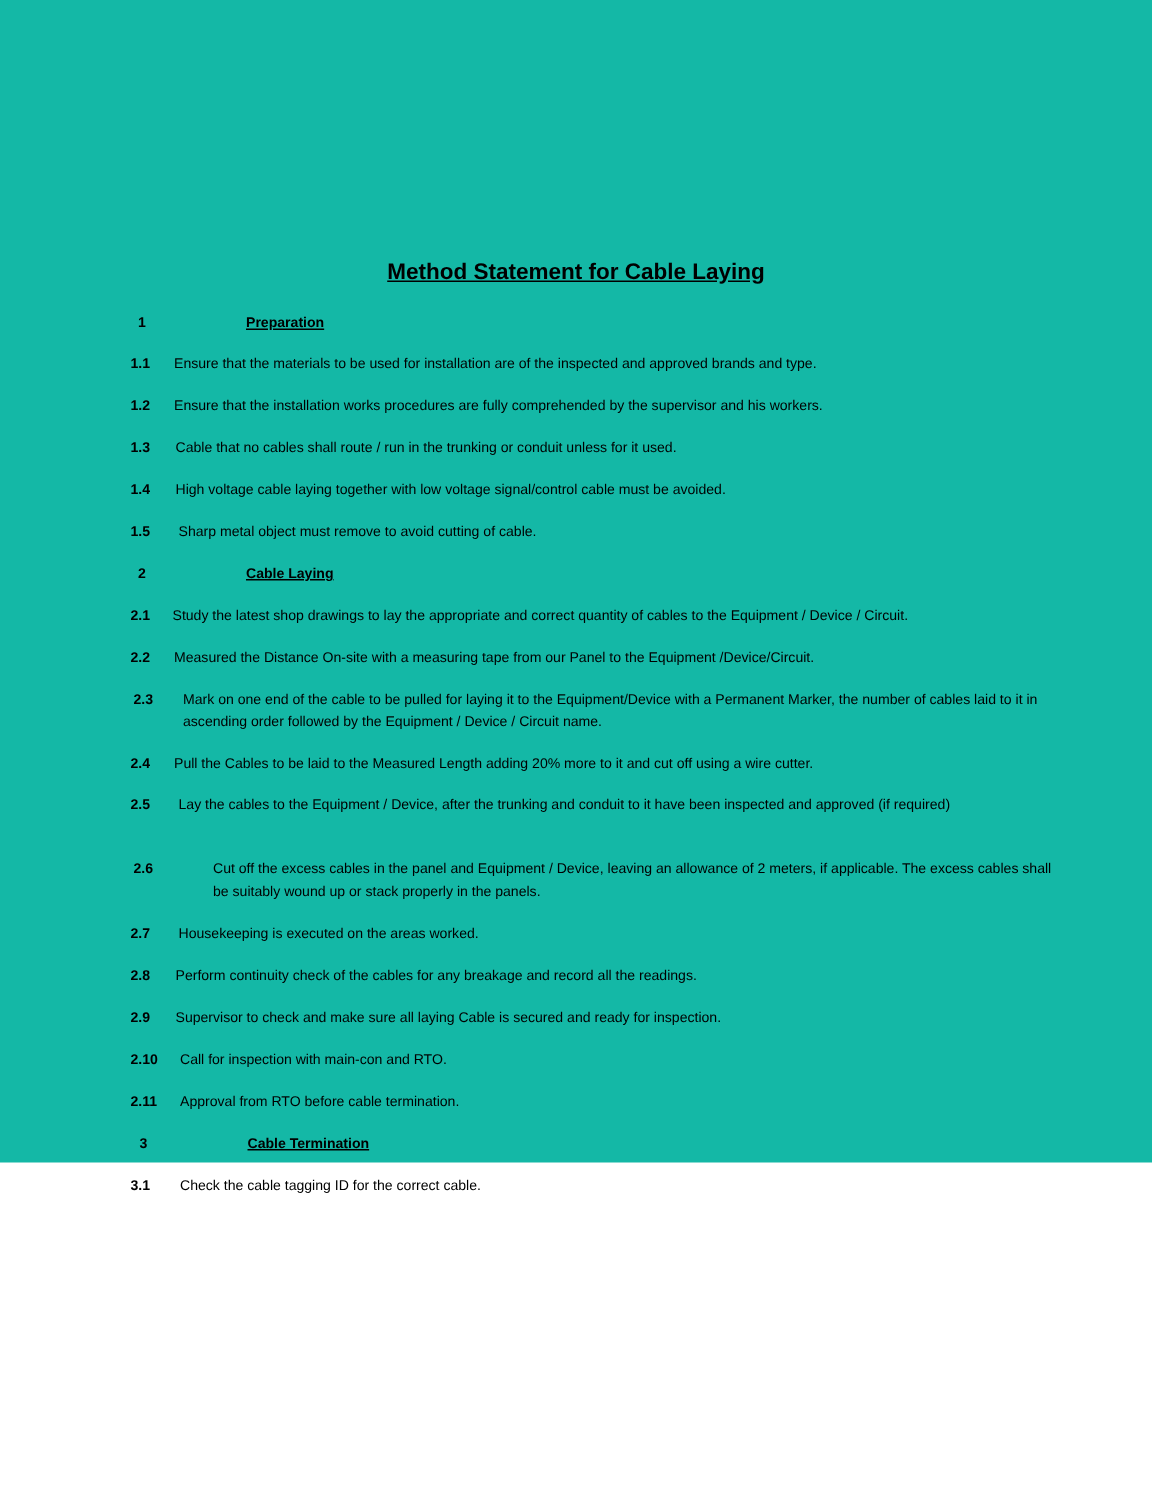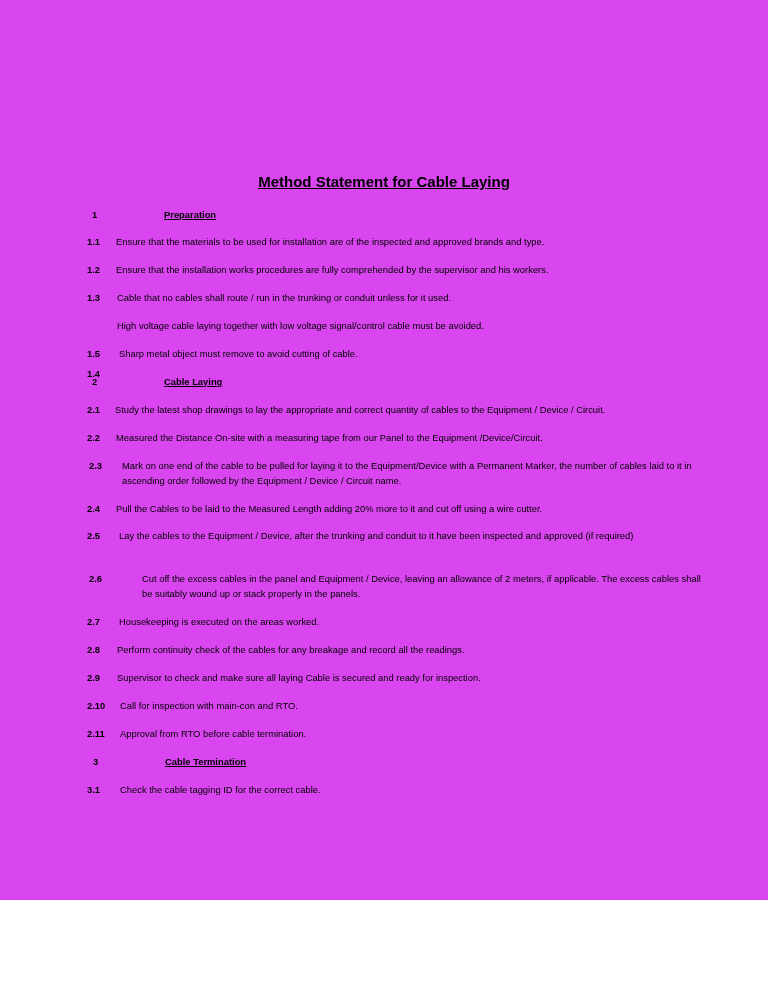--- a/index.html
+++ b/index.html
@@ -1,18 +1,18 @@
 <!DOCTYPE html>
 <html><head>
   <meta charset="utf-8">
   <style>
     html, body { margin: 0; padding: 0; background: #ffffff; }
     body { width: 768px; height: 994px; position: relative; overflow: hidden;
            font-family: "Liberation Sans", sans-serif; color: #000; }
-    .page { position: absolute; left: 0; top: 0; width: 768px; height: 900px; background: #d946ef; }
+    .page { position: absolute; left: 0; top: 0; width: 768px; height: 775px; background: #14b8a6; }
     .title { position: absolute; left: 0; width: 768px; top: 173px; text-align: center;
              font-weight: bold; font-size: 15px; text-decoration: underline; letter-spacing: 0; }
     .row { position: absolute; font-size: 9.4px; line-height: 15px; white-space: nowrap; }
     .num { position: absolute; font-weight: bold; }
     .txt { position: absolute; }
     .heading .txt { font-weight: bold; text-decoration: underline; margin-left: 42px; }
     .wrap .txt { white-space: normal; width: 570px; }
   </style>
 </head>
 <body>
@@ -30,21 +30,21 @@
       </div>
       <div class="row" style="top: 262px; left: 0px; width: 768px;">
         <span class="num" style="left: 87px;">1.2</span>
         <span class="txt" style="left: 116px;">Ensure that the installation works procedures are fully comprehended by the supervisor and his workers.</span>
       </div>
       <div class="row" style="top: 290px; left: 0px; width: 768px;">
         <span class="num" style="left: 87px;">1.3</span>
         <span class="txt" style="left: 117px;">Cable that no cables shall route / run in the trunking or conduit unless for it used.</span>
       </div>
       <div class="row" style="top: 318px; left: 0px; width: 768px;">
-        <span class="num" style="left: 87px; margin-top: 48px;">1.4</span>
+        <span class="num" style="left: 87px;">1.4</span>
         <span class="txt" style="left: 117px;">High voltage cable laying together with low voltage signal/control cable must be avoided.</span>
       </div>
       <div class="row" style="top: 346px; left: 0px; width: 768px;">
         <span class="num" style="left: 87px;">1.5</span>
         <span class="txt" style="left: 119px;">Sharp metal object must remove to avoid cutting of cable.</span>
       </div>
       <div class="row heading" style="top: 374px; left: 0px; width: 768px;">
         <span class="num" style="left: 92px;">2</span>
         <span class="txt" style="left: 122px;">Cable Laying</span>
       </div>

